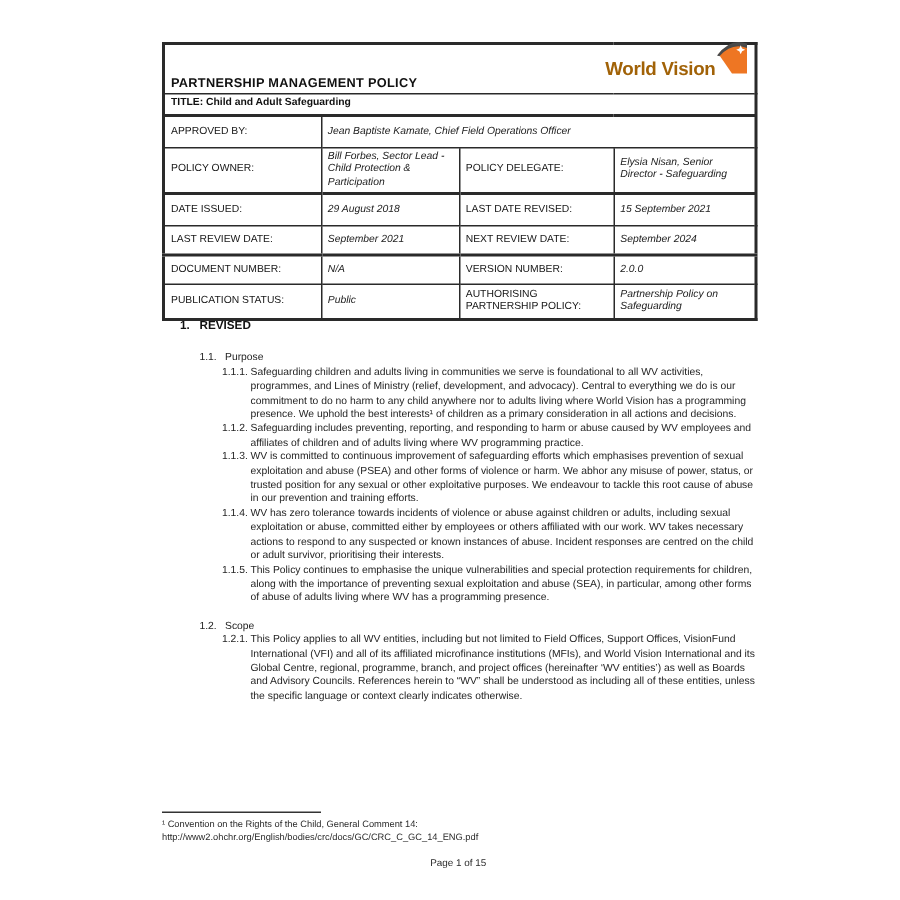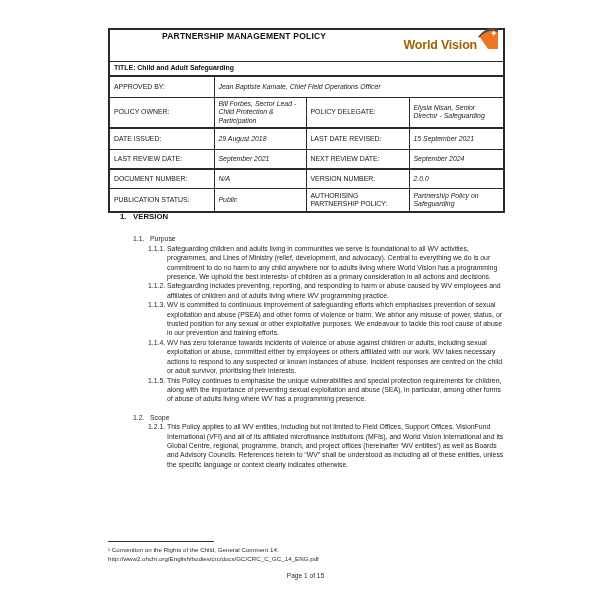--- a/index.html
+++ b/index.html
@@ -5,21 +5,21 @@
   * { margin:0; padding:0; box-sizing:border-box; }
   html,body { width:600px; height:600px; background:#ffffff; font-family:"Liberation Sans", sans-serif; color:#1d1d1d; }
   .page { position:absolute; left:0; top:0; width:600px; height:600px; background:#ffffff; overflow:hidden; }
 
   
   table.meta { position:absolute; left:108px; top:28px; width:395px; border-collapse:collapse; table-layout:fixed; }
   table.meta td { border:1px solid #2a2a2a; vertical-align:middle; padding:2px 4px; font-size:6.9px; line-height:8.6px; }
   table.meta { border:2px solid #2a2a2a; }
   tr.thick td { border-bottom-width:2px; }
   td.hdr-cell { height:26px; padding:2px 3px; }
-  .hdr-flex { display:flex; justify-content:space-between; align-items:flex-start;margin-left:48px; }
+  .hdr-flex { display:flex; justify-content:space-between; align-items:flex-end; }
   .hdr-title { font-weight:bold; font-size:8.5px; letter-spacing:.2px; color:#111; }
   .logo { display:flex; align-items:center; gap:1px; position:relative; }
   .logo-text { font-weight:bold; font-size:12.5px; color:#a16207; letter-spacing:-.2px; }
   .logo-mark { position:relative; top:-5px; }
   td.title-cell { font-weight:bold; font-size:7.4px; height:15px; color:#111; }
   .lbl { color:#161616; }
   .val { font-style:italic; color:#222; }
   .r-approved td { height:21px; }
   .r-owner td { height:29px; }
   .r-dates td { height:21px; }
@@ -111,21 +111,21 @@
       <td class="lbl">AUTHORISING PARTNERSHIP POLICY:</td>
       <td class="val">Partnership Policy on Safeguarding</td>
     </tr>
   </tbody>
     </table>
 
   <div class="content">
 
     <div class="h1">
       <span class="num">1.</span>
-      <span>VERSION</span>
+      <span>REVISED</span>
     </div>
 
     <div class="sub">
       <div class="h2">
         <span class="num">1.1.</span>
         <span>Purpose</span>
       </div>
       <div class="item">
         <span class="num">1.1.1.</span>
         <span class="txt">Safeguarding children and adults living in communities we serve is foundational to all WV activities, programmes, and Lines of Ministry (relief, development, and advocacy). Central to everything we do is our commitment to do no harm to any child anywhere nor to adults living where World Vision has a programming presence. We uphold the best interests¹ of children as a primary consideration in all actions and decisions.</span>

